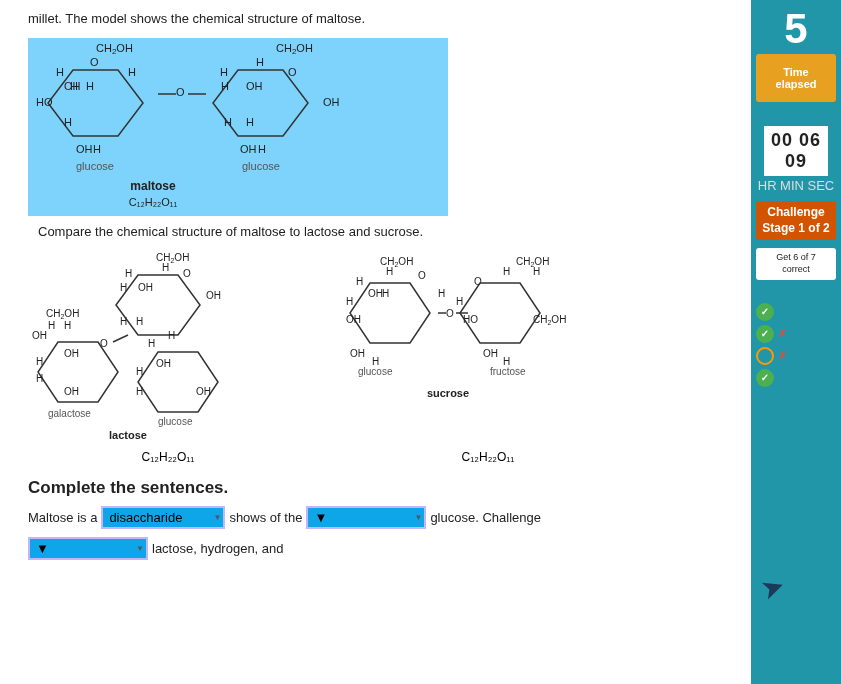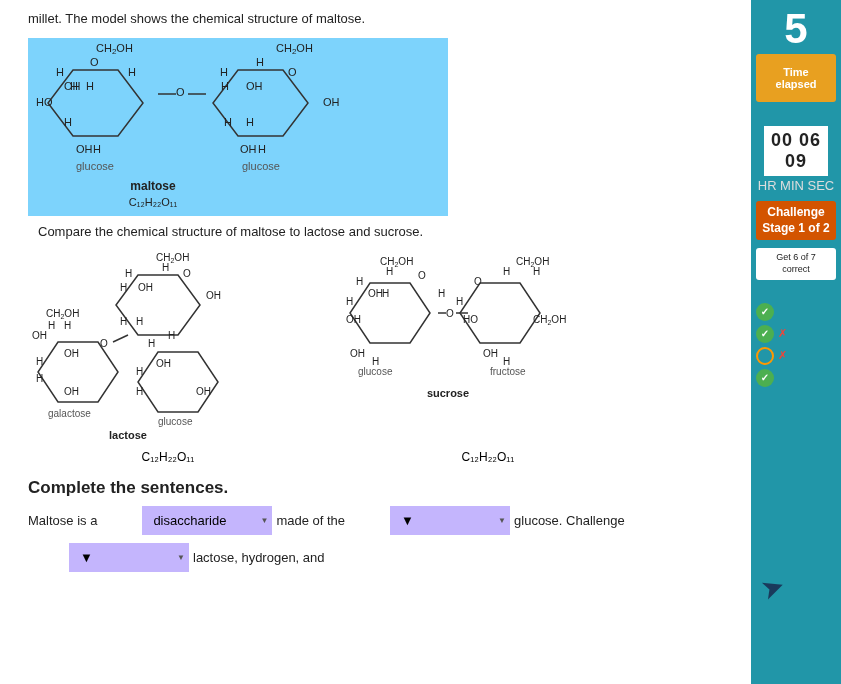--- a/index.html
+++ b/index.html
@@ -76,30 +76,29 @@
       display: flex;
       align-items: center;
       flex-wrap: wrap;
       gap: 4px;
       font-size: 13px;
       color: #222;
       margin-bottom: 8px;
     }
 
     .dropdown-select {
-      border: 5px solid #c4b5fd;
-      background: #c4b5fd;
+      border: 2px solid #c4b5fd;
+      background: #0ea5e9;
       padding: 2px 18px 2px 6px;
       font-size: 13px;
       appearance: none;
       -webkit-appearance: none;
       cursor: pointer;
       position: relative;
       min-width: 100px;
-      margin-left: 41px;
     }
 
     .dropdown-wrapper {
       position: relative;
       display: inline-block;
     }
 
     .dropdown-wrapper::after {
       content: "▼";
       font-size: 8px;
@@ -398,21 +397,21 @@
 
     <div class="sentence-row">
       <span class="static-label">Maltose is a</span>
       <div class="dropdown-wrapper">
         <select class="dropdown-select">
           <option value="disaccharide" selected="">disaccharide</option>
           <option value="monosaccharide">monosaccharide</option>
           <option value="polysaccharide">polysaccharide</option>
         </select>
       </div>
-      <span class="static-label">made of the</span>
+      <span class="static-label">shows of the</span>
       <div class="dropdown-wrapper">
         <select class="dropdown-select" style="min-width:120px;">
           <option value="">▼</option>
           <option value="same">same</option>
           <option value="different">different</option>
         </select>
       </div>
       <span class="static-label">glucose. Challenge</span>
     </div>
 

